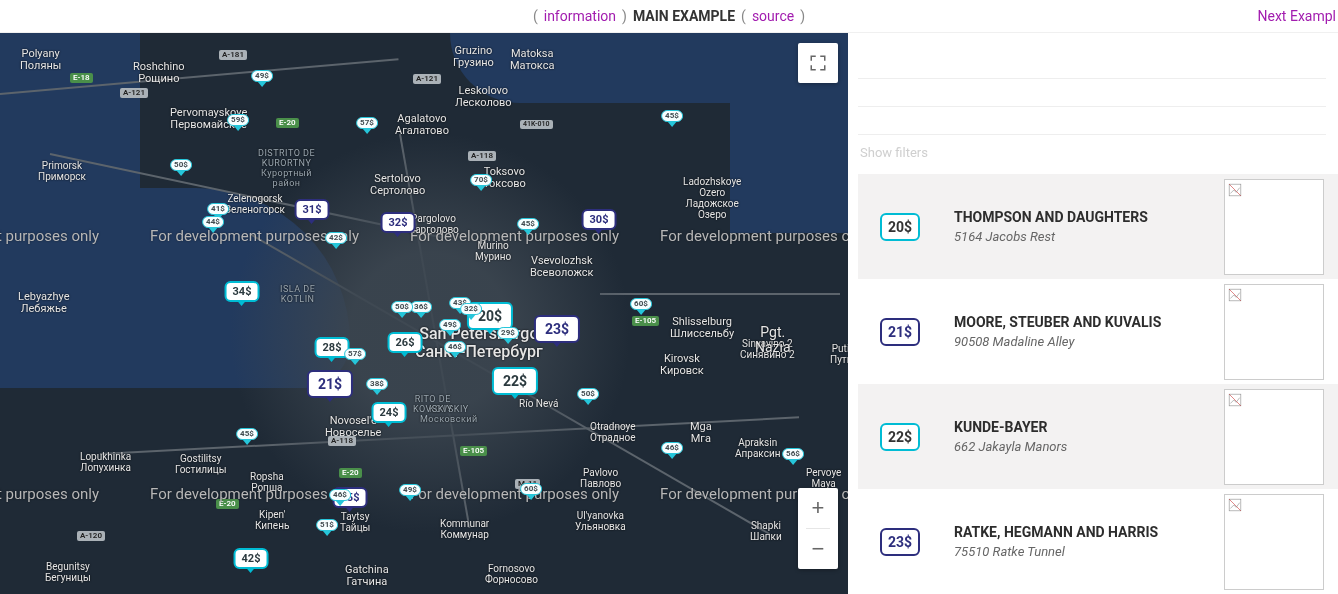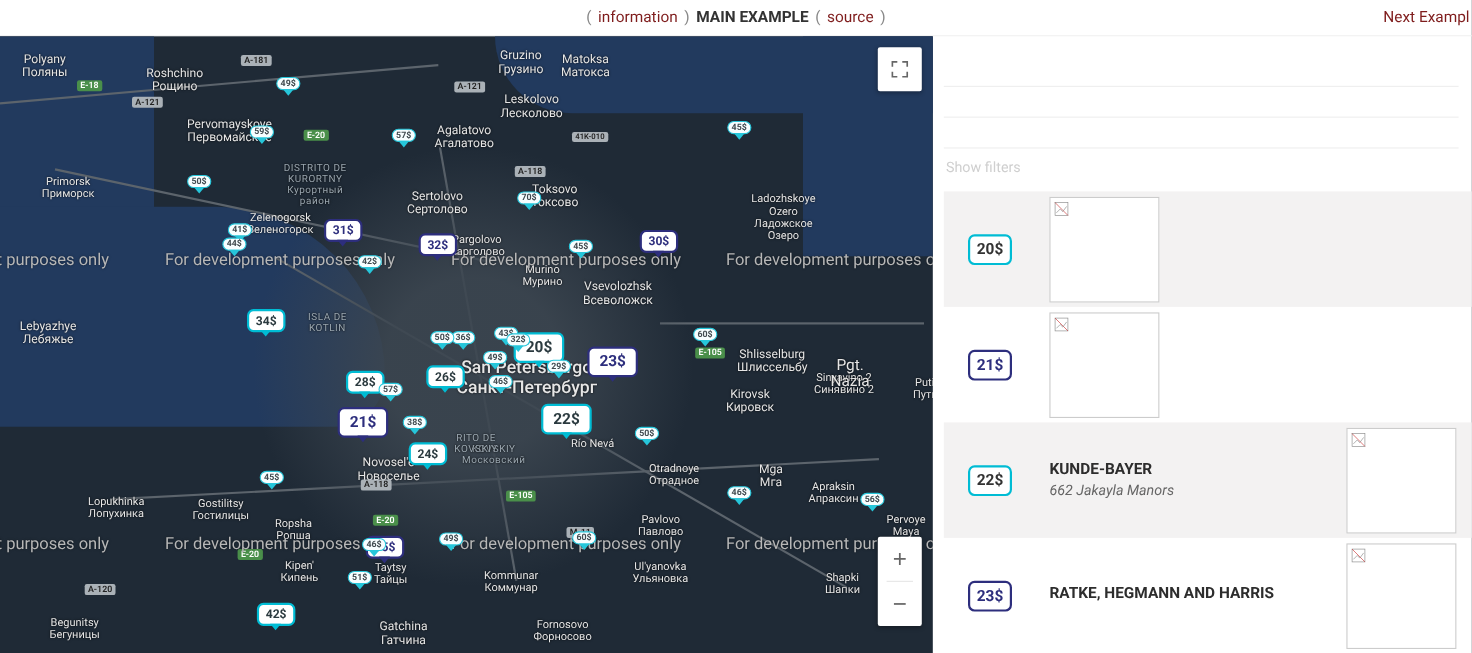--- a/index.html
+++ b/index.html
@@ -17,21 +17,21 @@
     width: 100%;
     height: 33px;
     display: flex;
     align-items: center;
     justify-content: center;
     position: relative;
     border-bottom: 1px solid #f0f0f0;
     font-size: 14px;
   }
   .topbar .center { display:flex; align-items:center; gap:6px;}
-  .topbar a { color: #7f1d1d; text-decoration: none; }
+  .topbar a { color: #a21caf; text-decoration: none; }
   .topbar .paren { color:#888;}
   .topbar .main { font-weight:700; color:#333; }
   .topbar .next {
     position: absolute; right: 2px; top: 50%; transform: translateY(-50%);
   }
   
   .content {
     display: flex;
     width: 100%;
     height: 561px;
@@ -389,30 +389,38 @@
   </div>
 
   <div class="side-pane">
     <div class="filter-line"></div>
     <div class="filter-line"></div>
     <div class="filter-line"></div>
     <div class="show-filters">Show filters</div>
     <div id="listings-container">
         <div class="listing alt">
           <span class="badge cyan">20$</span>
+          <div class="info">
+            <div class="name">THOMPSON AND DAUGHTERS</div>
+            <div class="addr">5164 Jacobs Rest</div>
+          </div>
           <div class="thumb">
             <svg viewBox="0 0 24 24">
               <rect x="2" y="2" width="20" height="20" fill="none" stroke="#888"></rect>
               <path d="M2 2 L22 22" stroke="#c33"></path>
               <path d="M4 18 L10 12 L14 16 L20 8" fill="none" stroke="#888"></path>
             </svg>
           </div>
         </div>
         <div class="listing">
           <span class="badge indigo">21$</span>
+          <div class="info">
+            <div class="name">MOORE, STEUBER AND KUVALIS</div>
+            <div class="addr">90508 Madaline Alley</div>
+          </div>
           <div class="thumb">
             <svg viewBox="0 0 24 24">
               <rect x="2" y="2" width="20" height="20" fill="none" stroke="#888"></rect>
               <path d="M2 2 L22 22" stroke="#c33"></path>
               <path d="M4 18 L10 12 L14 16 L20 8" fill="none" stroke="#888"></path>
             </svg>
           </div>
         </div>
         <div class="listing alt">
           <span class="badge cyan">22$</span>
@@ -425,20 +433,21 @@
               <rect x="2" y="2" width="20" height="20" fill="none" stroke="#888"></rect>
               <path d="M2 2 L22 22" stroke="#c33"></path>
               <path d="M4 18 L10 12 L14 16 L20 8" fill="none" stroke="#888"></path>
             </svg>
           </div>
         </div>
         <div class="listing">
           <span class="badge indigo">23$</span>
           <div class="info">
             <div class="name">RATKE, HEGMANN AND HARRIS</div>
+            <div class="addr">75510 Ratke Tunnel</div>
           </div>
           <div class="thumb">
             <svg viewBox="0 0 24 24">
               <rect x="2" y="2" width="20" height="20" fill="none" stroke="#888"></rect>
               <path d="M2 2 L22 22" stroke="#c33"></path>
               <path d="M4 18 L10 12 L14 16 L20 8" fill="none" stroke="#888"></path>
             </svg>
           </div>
         </div>
       </div>

